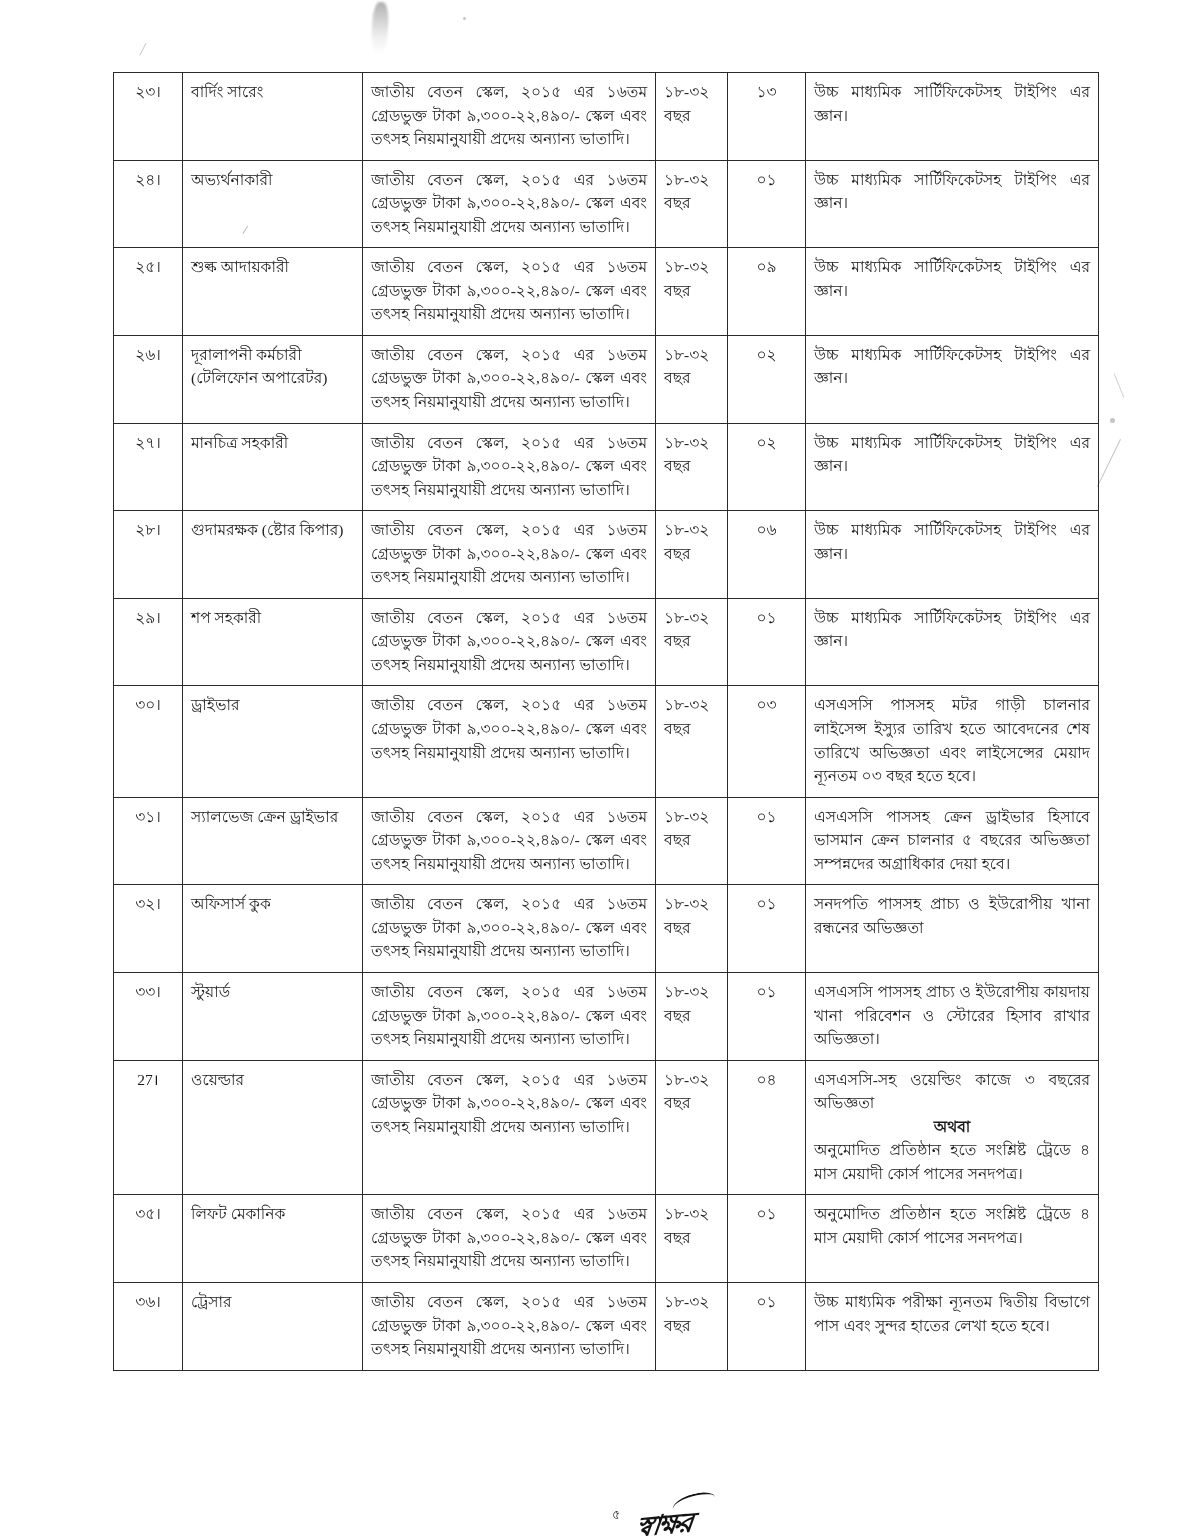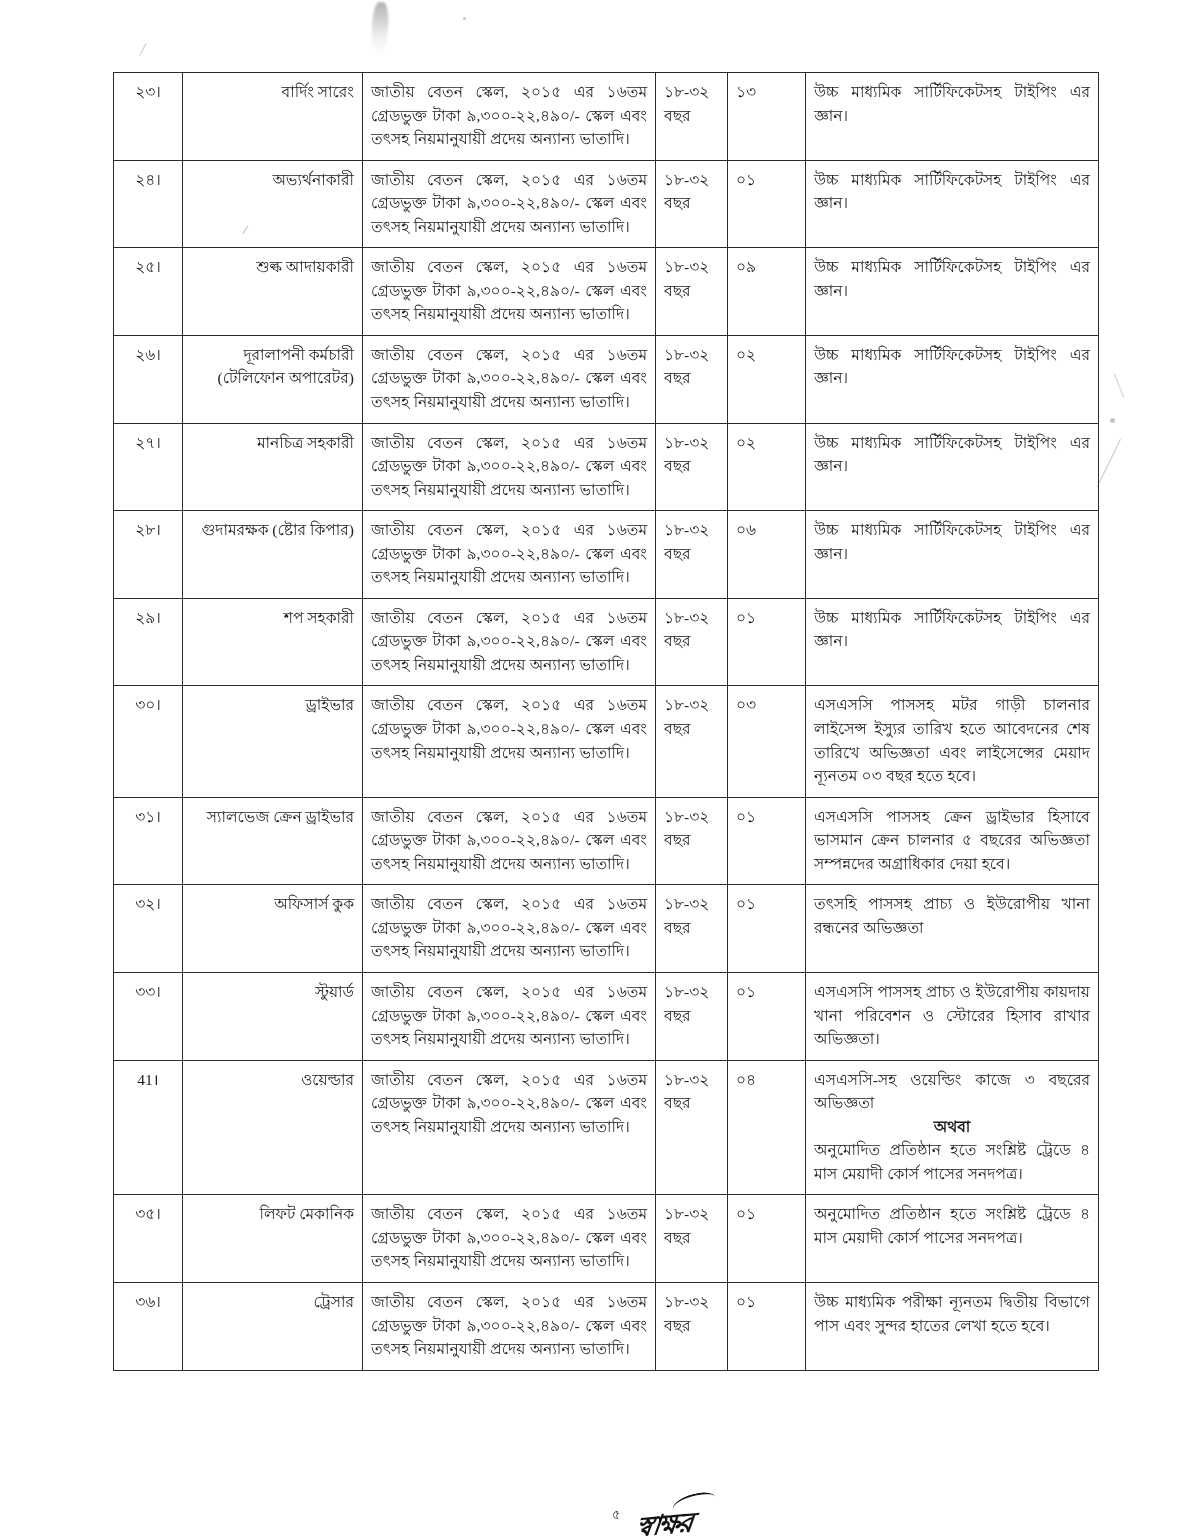--- a/index.html
+++ b/index.html
@@ -95,24 +95,24 @@
     line-height: 1.52;
   }
   col.c-sl      { width: 69px; }
   col.c-post    { width: 180px; }
   col.c-salary  { width: 293px; }
   col.c-age     { width: 72px; }
   col.c-vac     { width: 78px; }
   col.c-qual    { width: 293px; }
 
   td.sl   { text-align: center; padding-left: 2px; padding-right: 2px; }
-  td.post { text-align: right; }
+  td.post { text-align: left; }
   td.salary { text-align: justify; text-align-last: left; word-spacing: 0.5px; margin-left: 26px; }
   td.age  { text-align: left; }
-  td.vac  { }
+  td.vac  { text-align: center; }
   td.qual { text-align: justify; text-align-last: left; word-spacing: 0.5px; }
 
   .age-line2 { display: block; }
 
   .alt-center {
     display: block;
     text-align: center;
     text-align-last: center;
     font-weight: bold;
   }
@@ -262,35 +262,35 @@
             <span class="qual-block">এসএসসি পাসসহ ক্রেন ড্রাইভার হিসাবে ভাসমান ক্রেন চালনার ৫ বছরের অভিজ্ঞতা সম্পন্নদের অগ্রাধিকার দেয়া হবে।</span>
           </td>
         </tr>
         <tr>
           <td class="sl">৩২।</td>
           <td class="post">অফিসার্স কুক</td>
           <td class="salary">জাতীয় বেতন স্কেল, ২০১৫ এর ১৬তম গ্রেডভুক্ত টাকা ৯,৩০০-২২,৪৯০/- স্কেল এবং তৎসহ নিয়মানুযায়ী প্রদেয় অন্যান্য ভাতাদি।</td>
           <td class="age"><span>১৮-৩২</span><span class="age-line2">বছর</span></td>
           <td class="vac">০১</td>
           <td class="qual">
-            <span class="qual-block">তৎসহি পাসসহ প্রাচ্য ও ইউরোপীয় খানা রন্ধনের অভিজ্ঞতা</span>
+            <span class="qual-block">সনদপতি পাসসহ প্রাচ্য ও ইউরোপীয় খানা রন্ধনের অভিজ্ঞতা</span>
           </td>
         </tr>
         <tr>
           <td class="sl">৩৩।</td>
           <td class="post">স্টুয়ার্ড</td>
           <td class="salary">জাতীয় বেতন স্কেল, ২০১৫ এর ১৬তম গ্রেডভুক্ত টাকা ৯,৩০০-২২,৪৯০/- স্কেল এবং তৎসহ নিয়মানুযায়ী প্রদেয় অন্যান্য ভাতাদি।</td>
           <td class="age"><span>১৮-৩২</span><span class="age-line2">বছর</span></td>
           <td class="vac">০১</td>
           <td class="qual">
             <span class="qual-block">এসএসসি পাসসহ প্রাচ্য ও ইউরোপীয় কায়দায় খানা পরিবেশন ও স্টোরের হিসাব রাখার অভিজ্ঞতা।</span>
           </td>
         </tr>
         <tr>
-          <td class="sl">41।</td>
+          <td class="sl">27।</td>
           <td class="post">ওয়েল্ডার</td>
           <td class="salary">জাতীয় বেতন স্কেল, ২০১৫ এর ১৬তম গ্রেডভুক্ত টাকা ৯,৩০০-২২,৪৯০/- স্কেল এবং তৎসহ নিয়মানুযায়ী প্রদেয় অন্যান্য ভাতাদি।</td>
           <td class="age"><span>১৮-৩২</span><span class="age-line2">বছর</span></td>
           <td class="vac">০৪</td>
           <td class="qual">
             <span class="qual-block">এসএসসি-সহ ওয়েল্ডিং কাজে ৩ বছরের অভিজ্ঞতা</span>
             <span class="alt-center">অথবা</span>
             <span class="qual-block">অনুমোদিত প্রতিষ্ঠান হতে সংশ্লিষ্ট ট্রেডে ৪ মাস মেয়াদী কোর্স পাসের সনদপত্র।</span>
           </td>
         </tr>

